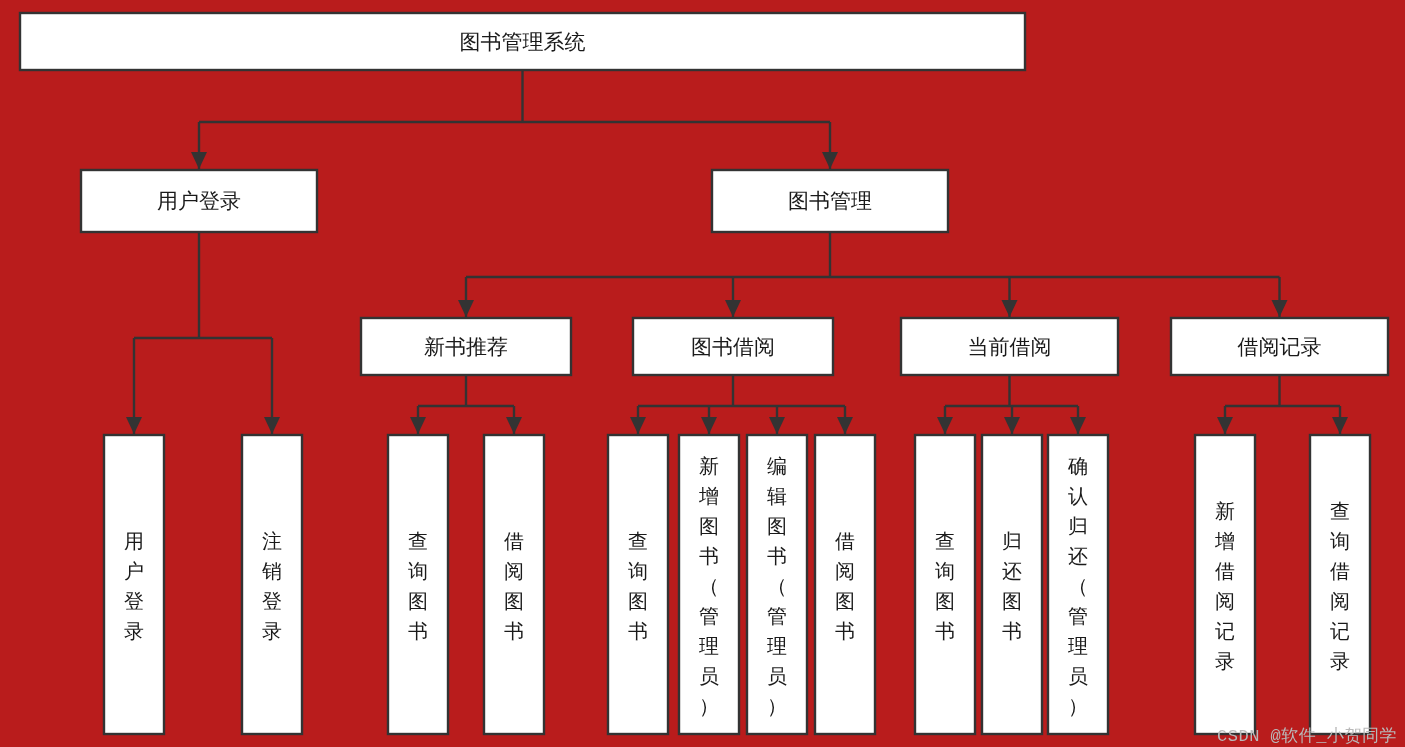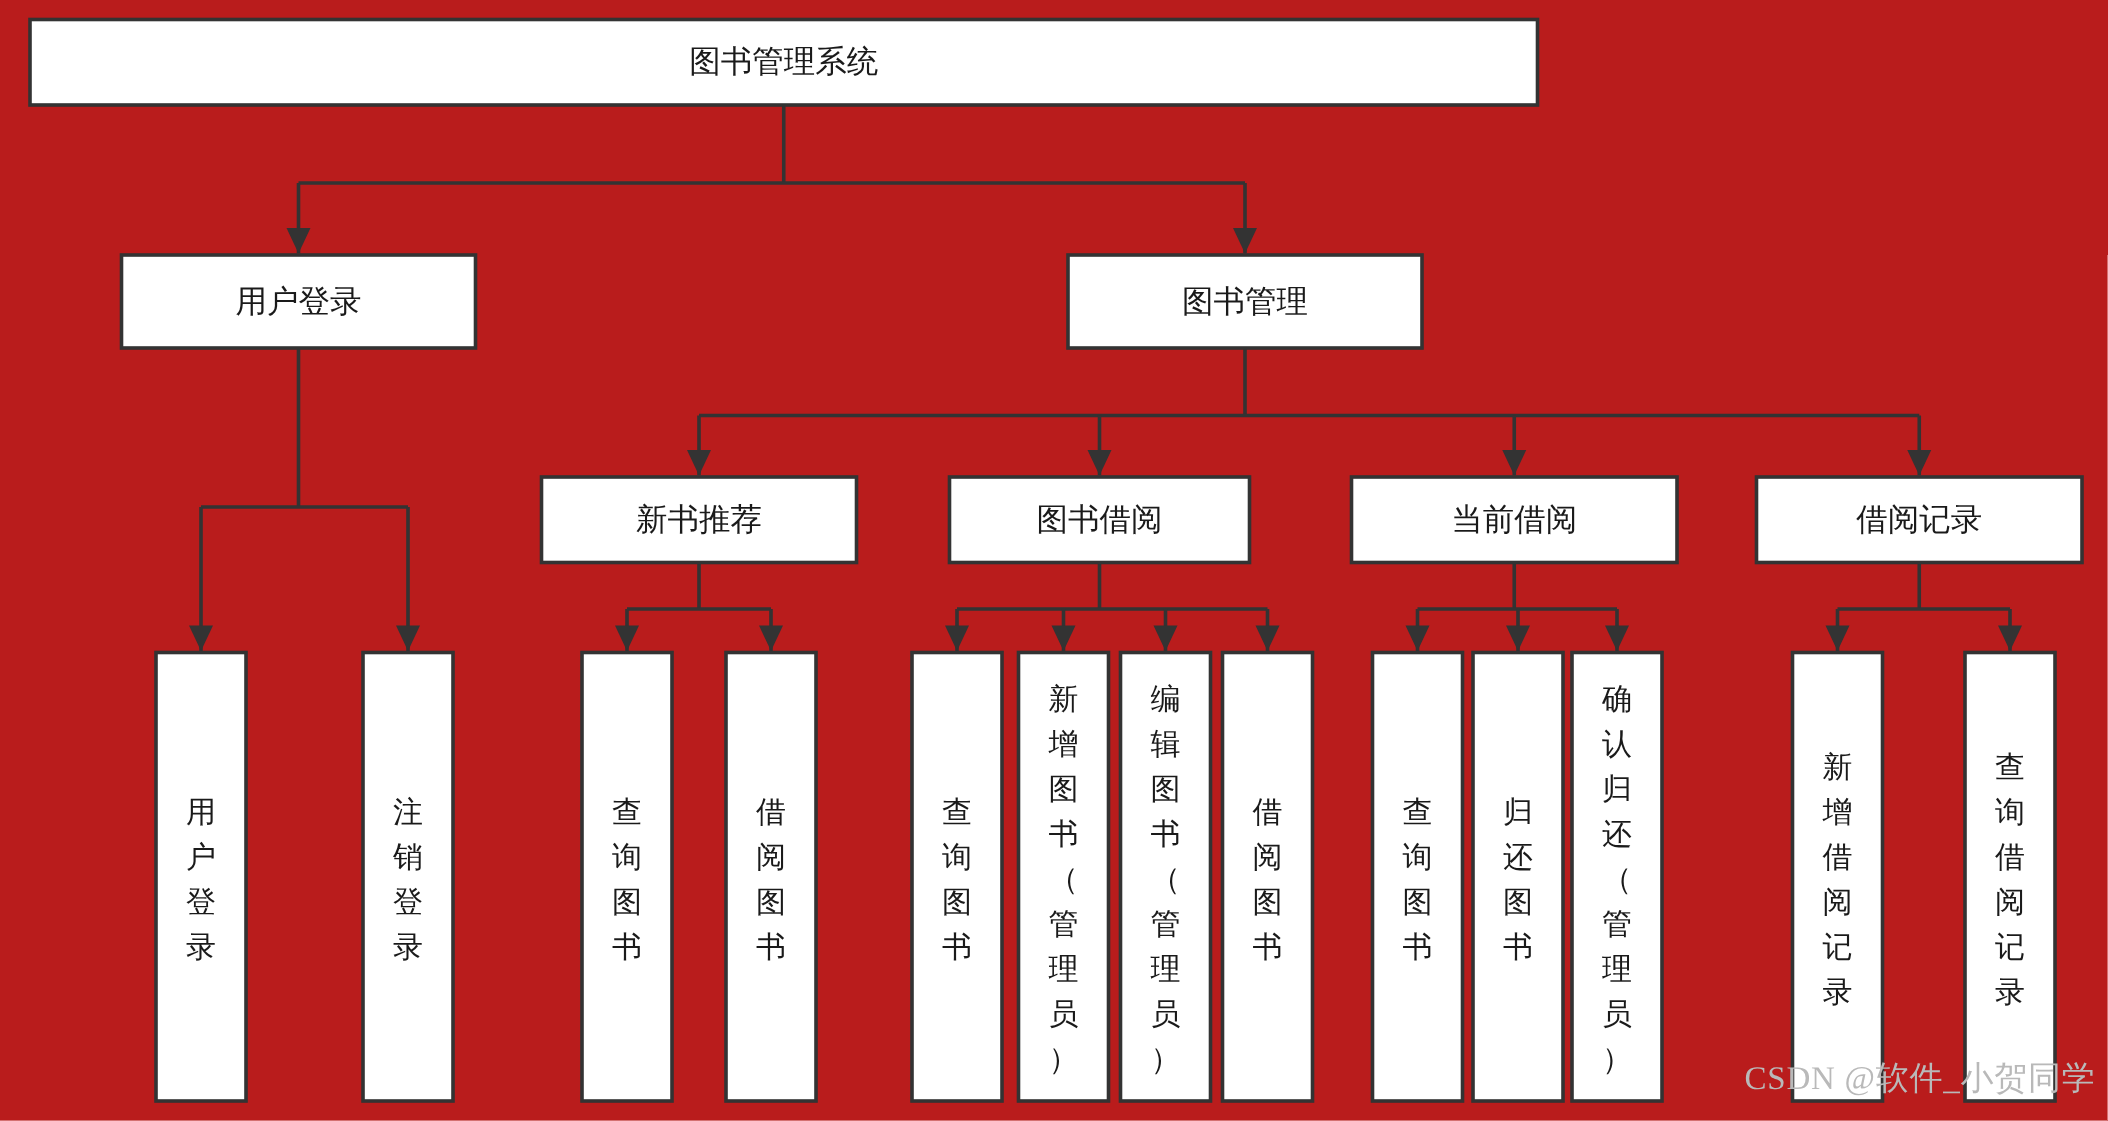--- a/index.html
+++ b/index.html
@@ -50,23 +50,23 @@
     stroke-width: 2.4;
     fill: none;
   }
   .arrow-head {
     fill: #333333;
     stroke: none;
   }
   .watermark {
     position: absolute;
     right: 8px;
-    bottom: 13px;
-    font-family: Liberation Serif, serif;
-    font-size: 22px;
+    bottom: 0;
+    font-family: Liberation Mono, monospace;
+    font-size: 17px;
     color: #b9b9b9;
     letter-spacing: 0.5px;
     white-space: nowrap;
     user-select: none;
   }
 </style>
 </head>
 <body>
 
 <div id="diagram-root">

